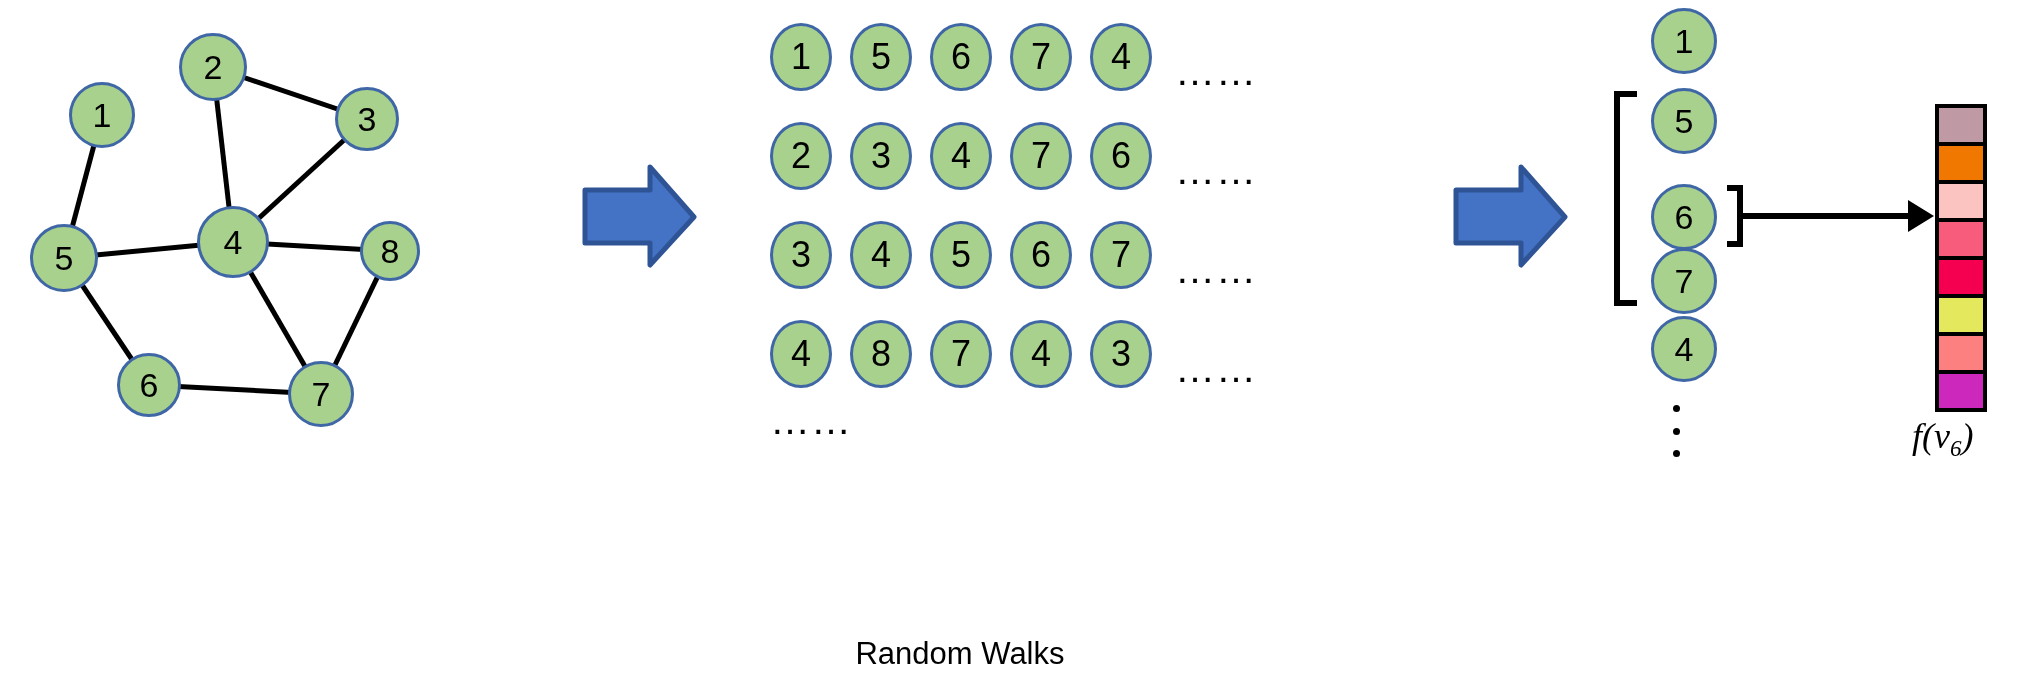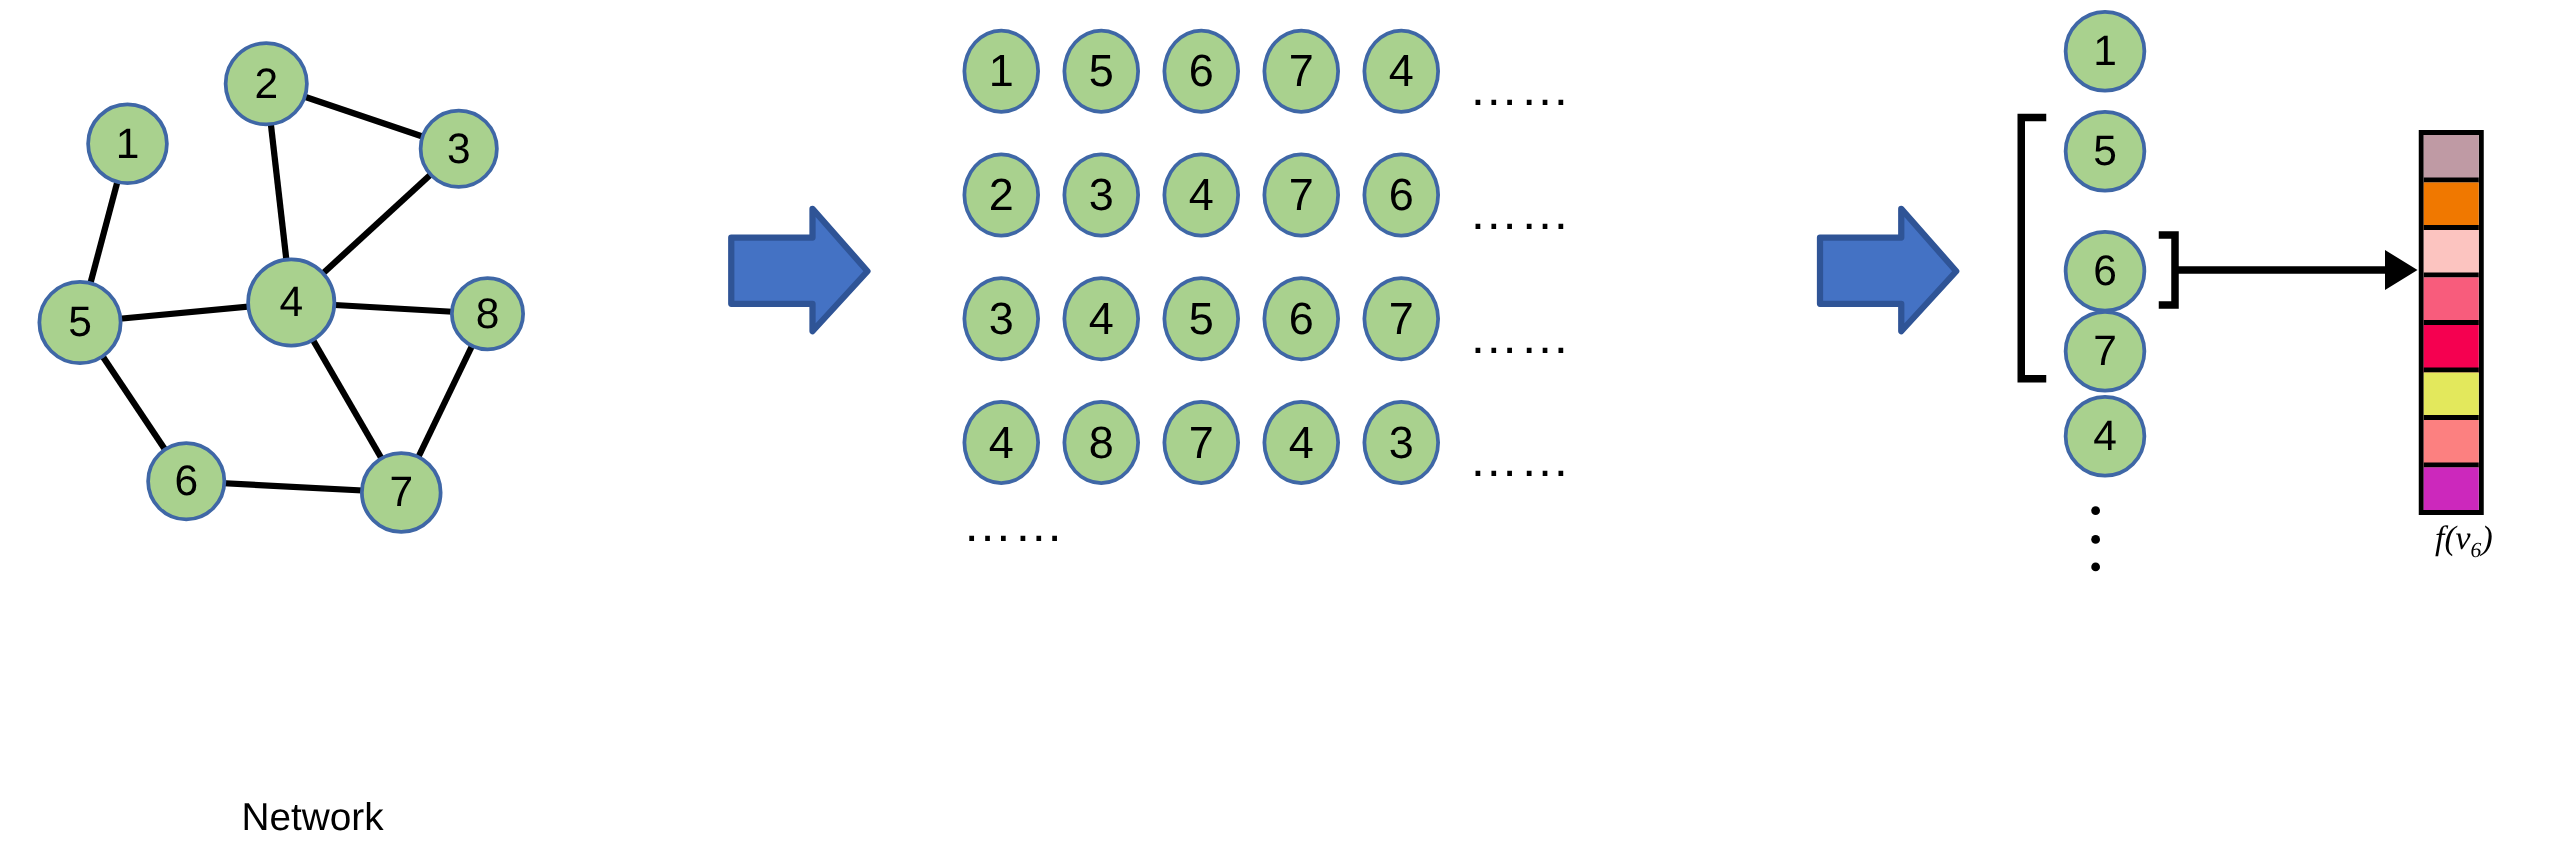--- a/index.html
+++ b/index.html
@@ -30,21 +30,21 @@
     line-height:1;white-space:nowrap;font-family:"Liberation Sans",sans-serif;
   }
 
   .caption{
     position:absolute;font-size:31px;color:#000;white-space:nowrap;
     text-align:center;font-family:"Liberation Sans","DejaVu Sans",sans-serif;
   }
 
   .mathlabel{
     position:absolute;font-family:"Liberation Serif","DejaVu Serif",serif;
-    font-style:italic;font-size:27px;color:#000;white-space:nowrap;margin-left:36px;
+    font-style:italic;font-size:36px;color:#000;white-space:nowrap;
   }
   .mathlabel sub{font-size:0.64em;font-style:italic;}
 
   
   #embed-bar{
     position:absolute;border:4px solid #000;box-sizing:content-box;
     display:flex;flex-direction:column;
   }
   #embed-bar .cell{flex:1 1 0;border-bottom:4px solid #000;}
   #embed-bar .cell:last-child{border-bottom:none;}
@@ -92,21 +92,20 @@
       <div class="gnode" style="left: 69px; top: 82px; width: 66px; height: 66px; background: rgb(169, 209, 142); border-color: rgb(63, 103, 166);">1</div>
       <div class="gnode" style="left: 179px; top: 33px; width: 68px; height: 68px; background: rgb(169, 209, 142); border-color: rgb(63, 103, 166);">2</div>
       <div class="gnode" style="left: 335px; top: 87px; width: 64px; height: 64px; background: rgb(169, 209, 142); border-color: rgb(63, 103, 166);">3</div>
       <div class="gnode" style="left: 197px; top: 206px; width: 72px; height: 72px; background: rgb(169, 209, 142); border-color: rgb(63, 103, 166);">4</div>
       <div class="gnode" style="left: 30px; top: 224px; width: 68px; height: 68px; background: rgb(169, 209, 142); border-color: rgb(63, 103, 166);">5</div>
       <div class="gnode" style="left: 117px; top: 353px; width: 64px; height: 64px; background: rgb(169, 209, 142); border-color: rgb(63, 103, 166);">6</div>
       <div class="gnode" style="left: 288px; top: 361px; width: 66px; height: 66px; background: rgb(169, 209, 142); border-color: rgb(63, 103, 166);">7</div>
       <div class="gnode" style="left: 360px; top: 221px; width: 60px; height: 60px; background: rgb(169, 209, 142); border-color: rgb(63, 103, 166);">8</div>
     </div>
 
-  <div class="caption" style="left:100px;top:636px;width:300px;">Network</div>
 
   <div id="walk-grid">
       <div class="wnode" style="left: 770px; top: 23px; background: rgb(169, 209, 142); border-color: rgb(63, 103, 166);">1</div>
       <div class="wnode" style="left: 850px; top: 23px; background: rgb(169, 209, 142); border-color: rgb(63, 103, 166);">5</div>
       <div class="wnode" style="left: 930px; top: 23px; background: rgb(169, 209, 142); border-color: rgb(63, 103, 166);">6</div>
       <div class="wnode" style="left: 1010px; top: 23px; background: rgb(169, 209, 142); border-color: rgb(63, 103, 166);">7</div>
       <div class="wnode" style="left: 1090px; top: 23px; background: rgb(169, 209, 142); border-color: rgb(63, 103, 166);">4</div>
       <div class="dots" style="left: 1175px; top: 51px;">……</div>
       <div class="wnode" style="left: 770px; top: 122px; background: rgb(169, 209, 142); border-color: rgb(63, 103, 166);">2</div>
       <div class="wnode" style="left: 850px; top: 122px; background: rgb(169, 209, 142); border-color: rgb(63, 103, 166);">3</div>
@@ -123,20 +122,21 @@
       <div class="wnode" style="left: 770px; top: 320px; background: rgb(169, 209, 142); border-color: rgb(63, 103, 166);">4</div>
       <div class="wnode" style="left: 850px; top: 320px; background: rgb(169, 209, 142); border-color: rgb(63, 103, 166);">8</div>
       <div class="wnode" style="left: 930px; top: 320px; background: rgb(169, 209, 142); border-color: rgb(63, 103, 166);">7</div>
       <div class="wnode" style="left: 1010px; top: 320px; background: rgb(169, 209, 142); border-color: rgb(63, 103, 166);">4</div>
       <div class="wnode" style="left: 1090px; top: 320px; background: rgb(169, 209, 142); border-color: rgb(63, 103, 166);">3</div>
       <div class="dots" style="left: 1175px; top: 348px;">……</div>
     </div>
 
   <div class="dots" style="left:770px;top:400px;">……</div>
 
+  <div class="caption" style="left:730px;top:636px;width:460px;">Random Walks</div>
 
   <div id="repr-column">
       <div class="gnode" style="left: 1651px; top: 8px; width: 66px; height: 66px; background: rgb(169, 209, 142); border-color: rgb(63, 103, 166);">1</div>
       <div class="gnode" style="left: 1651px; top: 88px; width: 66px; height: 66px; background: rgb(169, 209, 142); border-color: rgb(63, 103, 166);">5</div>
       <div class="gnode" style="left: 1651px; top: 184px; width: 66px; height: 66px; background: rgb(169, 209, 142); border-color: rgb(63, 103, 166);">6</div>
       <div class="gnode" style="left: 1651px; top: 248px; width: 66px; height: 66px; background: rgb(169, 209, 142); border-color: rgb(63, 103, 166);">7</div>
       <div class="gnode" style="left: 1651px; top: 316px; width: 66px; height: 66px; background: rgb(169, 209, 142); border-color: rgb(63, 103, 166);">4</div>
     </div>
 
   <div class="vdots" style="left:1672px;top:405px;width:8px;height:52px;">

